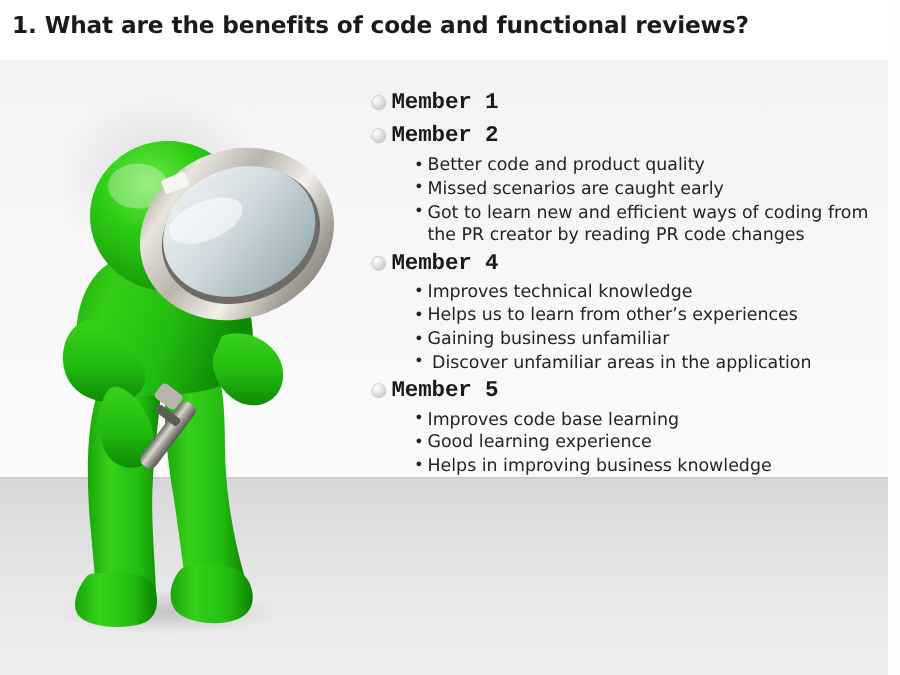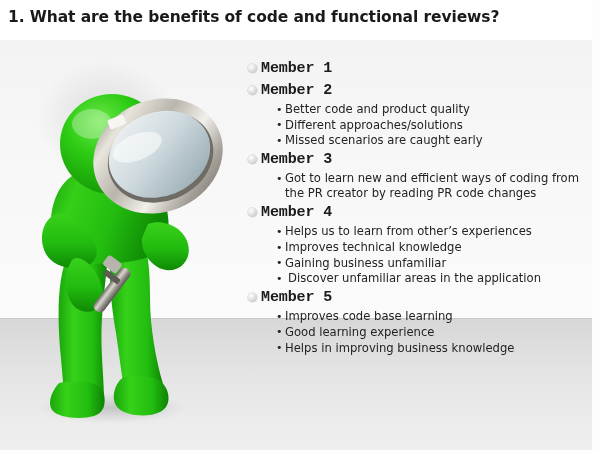--- a/index.html
+++ b/index.html
@@ -247,43 +247,38 @@
       </div>
     </div>
 
     <div class="member-block">
       <div class="member-head">
         <span class="sphere-bullet"></span>
         <span class="member-title">Member 2</span>
       </div>
       <ul class="points">
         <li>Better code and product quality</li>
-        <li>Different approaches/solutions</li>
         <li>Missed scenarios are caught early</li>
       </ul>
     </div>
 
     <div class="member-block">
-      <div class="member-head">
-        <span class="sphere-bullet"></span>
-        <span class="member-title">Member 3</span>
-      </div>
       <ul class="points">
         <li>Got to learn new and efficient ways of coding from the PR creator by reading PR code changes</li>
       </ul>
     </div>
 
     <div class="member-block">
       <div class="member-head">
         <span class="sphere-bullet"></span>
         <span class="member-title">Member 4</span>
       </div>
       <ul class="points">
+        <li>Improves technical knowledge</li>
         <li>Helps us to learn from other’s experiences</li>
-        <li>Improves technical knowledge</li>
         <li>Gaining business unfamiliar</li>
         <li class="extra-gap">Discover unfamiliar areas in the application</li>
       </ul>
     </div>
 
     <div class="member-block">
       <div class="member-head">
         <span class="sphere-bullet"></span>
         <span class="member-title">Member 5</span>
       </div>

